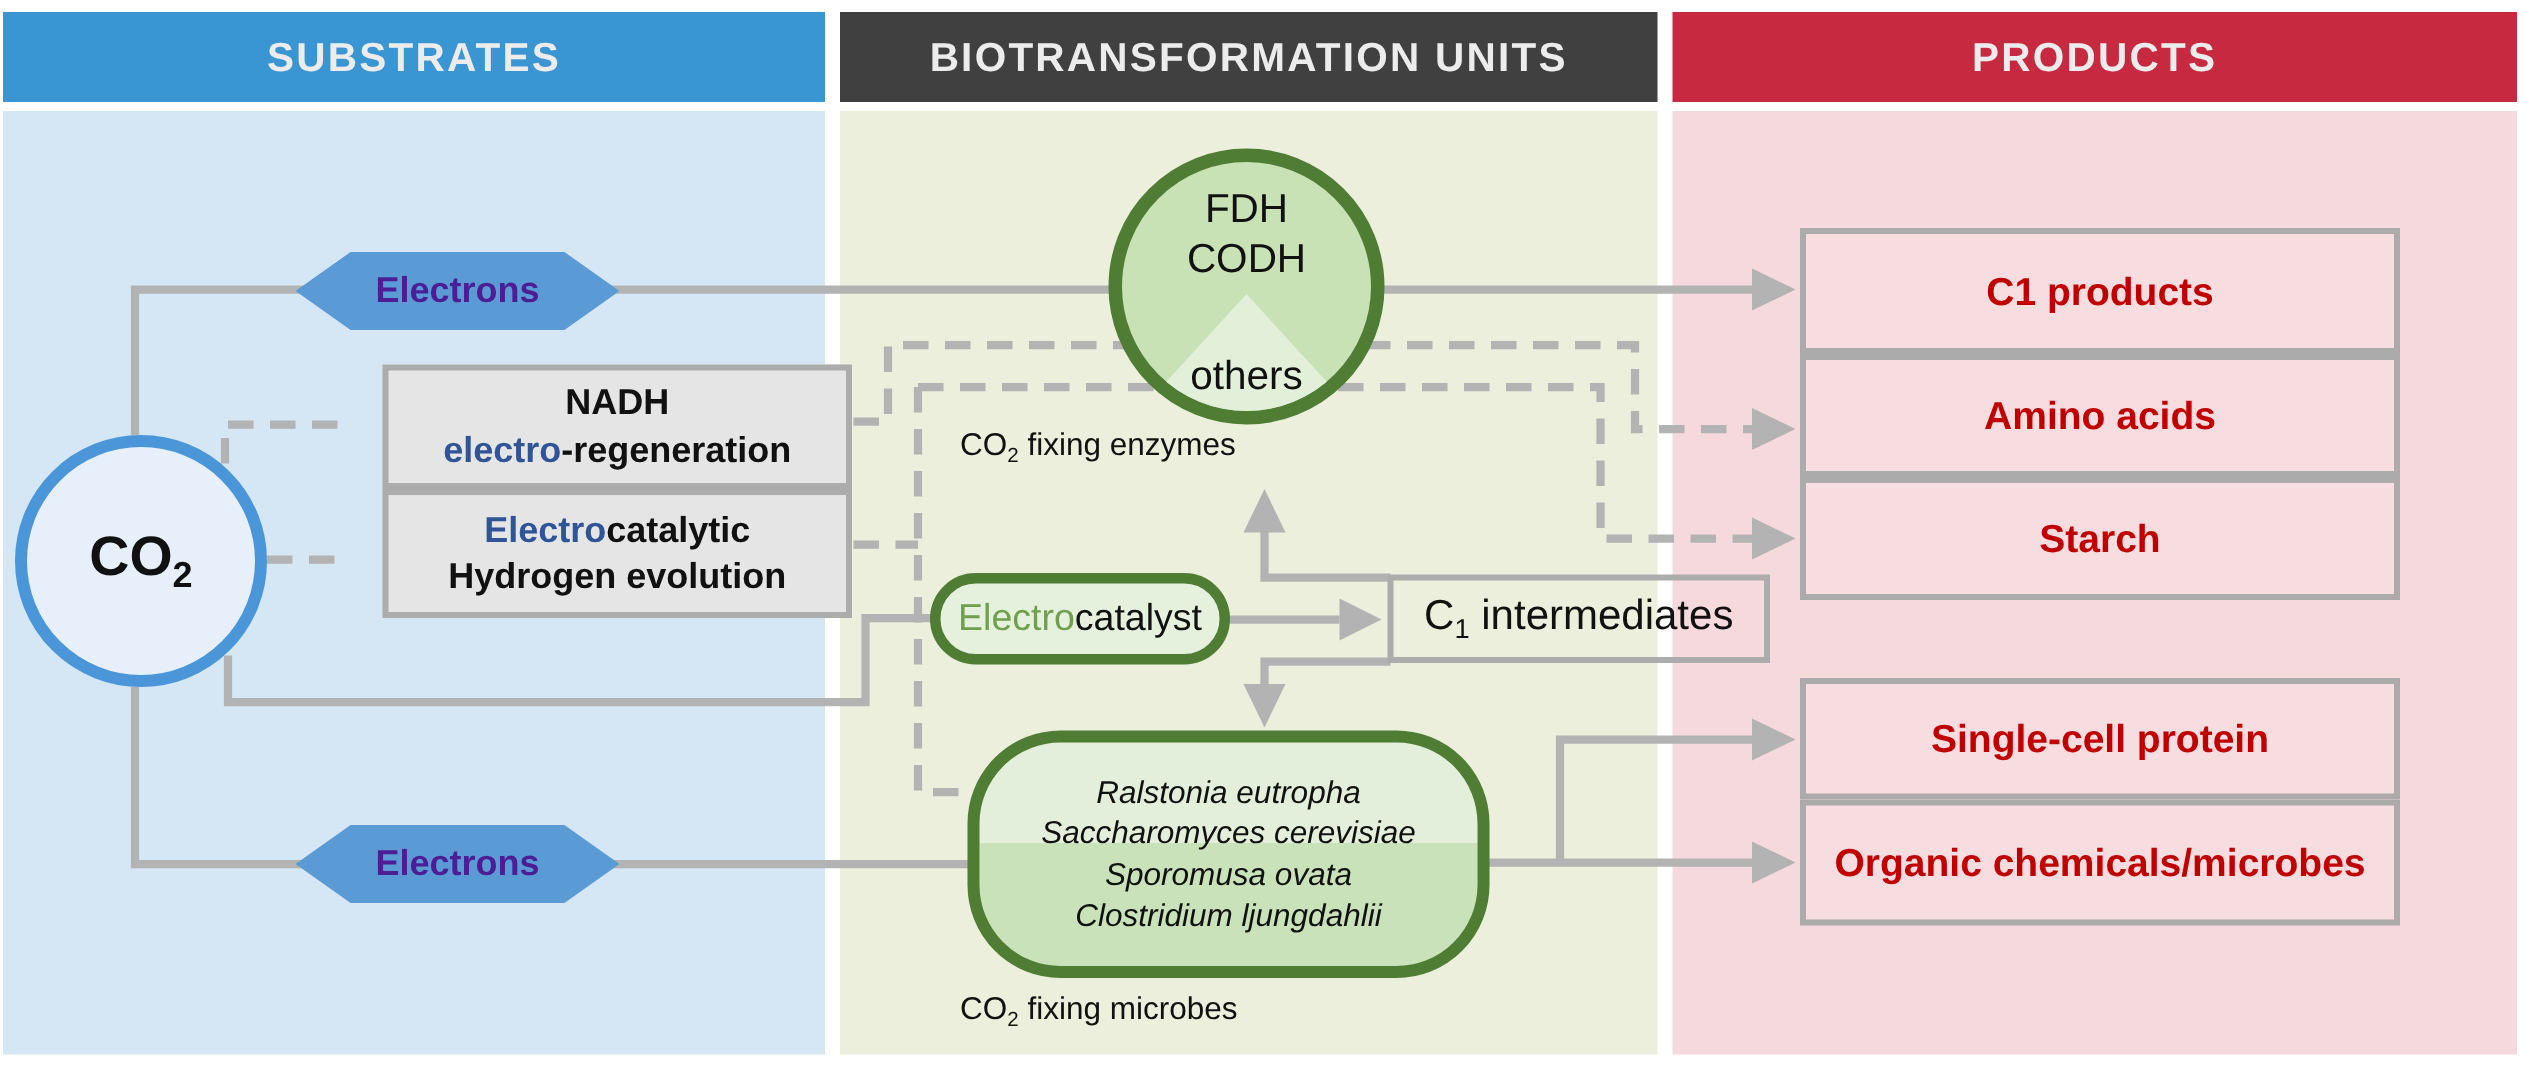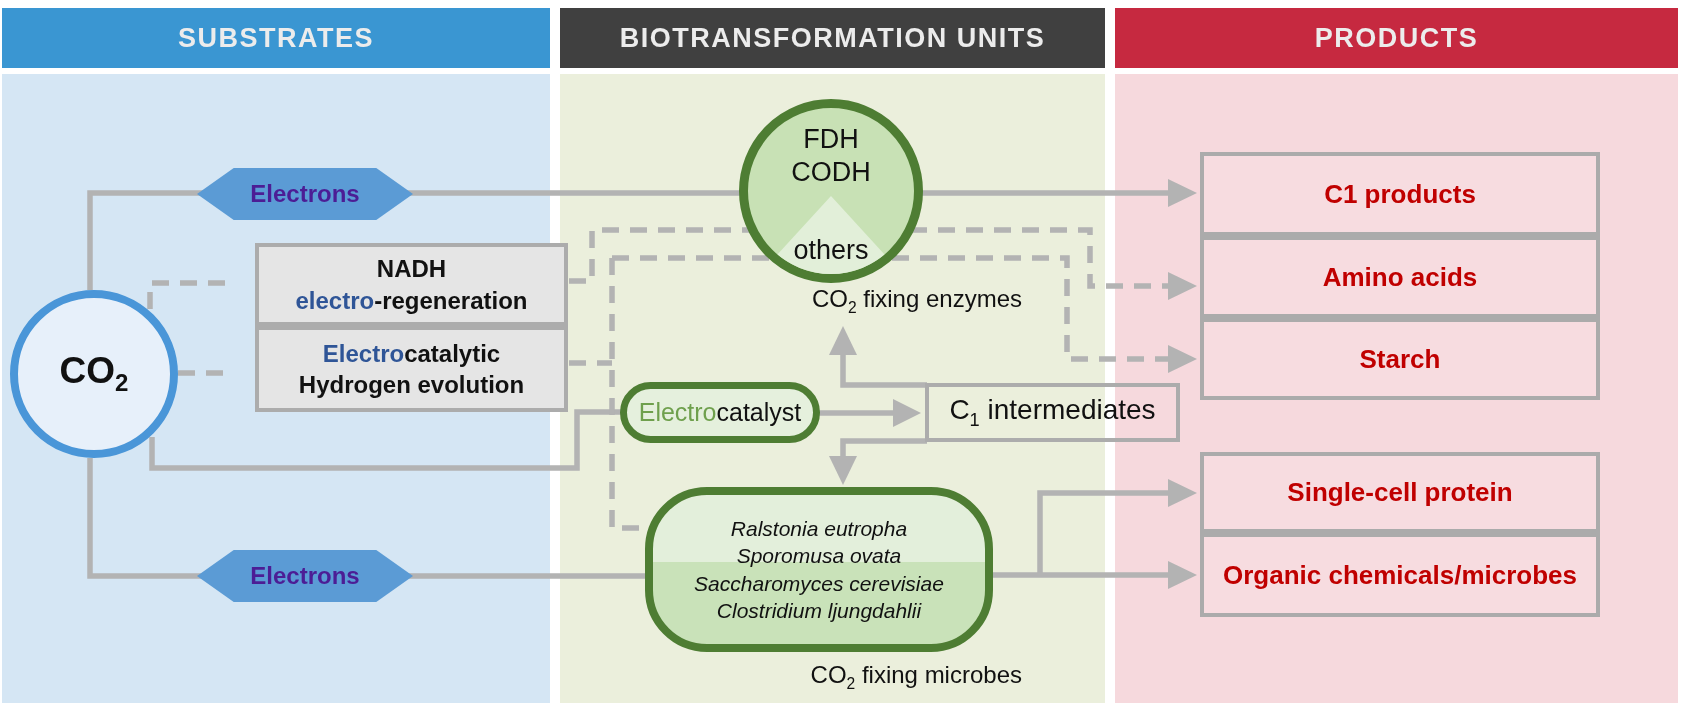--- a/index.html
+++ b/index.html
@@ -53,21 +53,21 @@
   }
   #enzyme-triangle{
     position:absolute;left:7%;bottom:0;width:86%;height:47%;background:#e2efd9;
     clip-path:polygon(50% 0,0 100%,100% 100%);
   }
   .enzyme-text{position:absolute;width:100%;text-align:center;font-size:27px;color:#111;}
   #enzyme-l1{top:16px;}
   #enzyme-l2{top:49px;}
   #enzyme-l3{bottom:8px;}
   .caption{
-    font-size:24px;color:#111;text-align:right;white-space:nowrap;
+    font-size:21px;color:#111;text-align:left;white-space:nowrap;
   }
   #enzymes-caption{left:640px;top:285px;width:382px;}
   #microbes-caption{left:640px;top:661px;width:382px;}
   
   #electrocatalyst{
     left:620px;top:382px;width:186px;height:47px;border:7px solid #4e7d33;border-radius:31px;
     background:#e5f0dd;display:flex;align-items:center;justify-content:center;
     font-size:25px;white-space:nowrap;color:#111;
   }
   
@@ -185,22 +185,22 @@
   <div class="abs shape" id="electrocatalyst">
     <span><span class="accent-green">Electro</span><span>catalyst</span></span>
   </div>
 
   <div class="abs shape" id="c1-intermediates">
     <span><span>C</span><sub>1</sub><span> intermediates</span></span>
   </div>
 
   <div class="abs shape" id="microbes-pill">
     <span>Ralstonia eutropha</span>
+    <span>Saccharomyces cerevisiae</span>
     <span>Sporomusa ovata</span>
-    <span>Saccharomyces cerevisiae</span>
     <span>Clostridium ljungdahlii</span>
   </div>
   <div class="abs shape caption" id="microbes-caption">
     <span>CO</span><sub>2</sub><span> fixing microbes</span>
   </div>
 
   <div class="abs shape prod-box" id="prod-0">
     <span>C1 products</span>
   </div>
   <div class="abs shape prod-box" id="prod-1">

